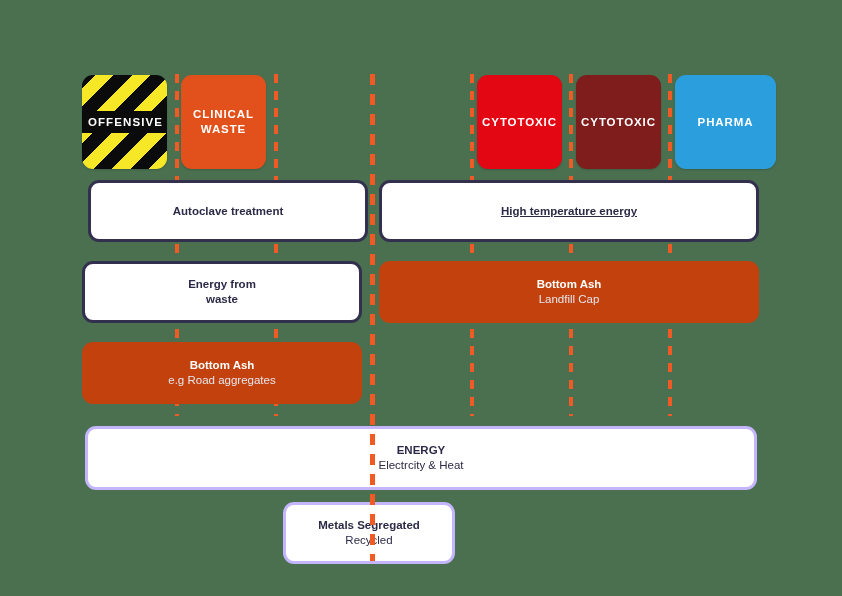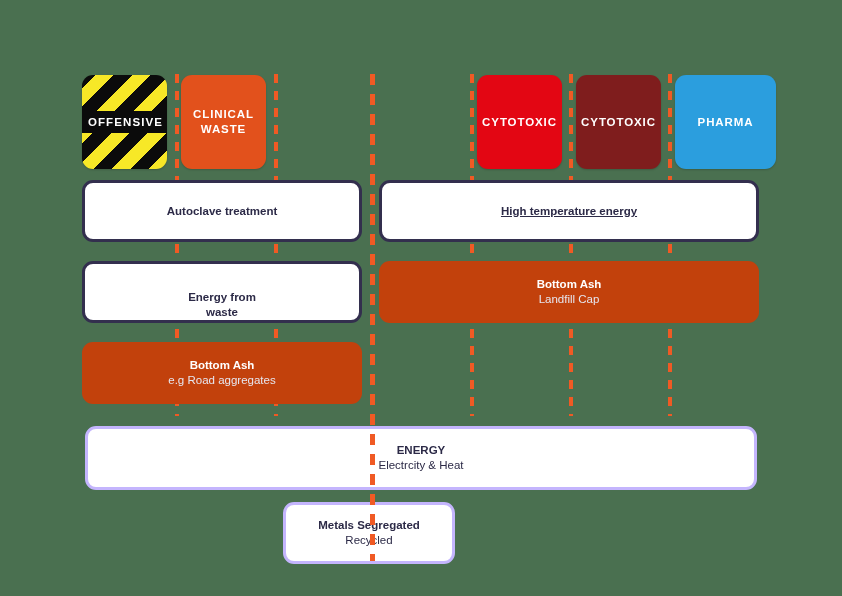--- a/index.html
+++ b/index.html
@@ -138,34 +138,34 @@
   </div>
 
   <div class="card tile" style="left:576px; top:75px; width:85px; background:#7f1d1d;">
     <span class="lbl">CYTOTOXIC</span>
   </div>
 
   <div class="card tile" style="left:675px; top:75px; width:101px; background:#2b9ede;">
     <span class="lbl">PHARMA</span>
   </div>
 
-  <div class="card proc white" style="left:82px; top:180px; width:280px;">
+  <div class="card proc white" style="left:88px; top:180px; width:280px;">
     <div>
       <span class="t1">Autoclave treatment</span>
 
     </div>
   </div>
 
   <div class="card proc white" style="left:379px; top:180px; width:380px;text-decoration:underline;">
     <div>
       <span class="t1">High temperature energy</span>
     </div>
   </div>
 
-  <div class="card proc white" style="left:82px; top:261px; width:280px;align-items:flex-end;">
+  <div class="card proc white" style="left:82px; top:261px; width:280px;">
     <div>
       <span class="t1">Energy from</span>
       <span class="t1">waste</span>
     </div>
   </div>
 
   <div class="card proc navy" style="left:379px; top:261px; width:380px;">
     <div>
       <span class="t1">Bottom Ash</span>
       <span class="t2">Landfill Cap</span>

